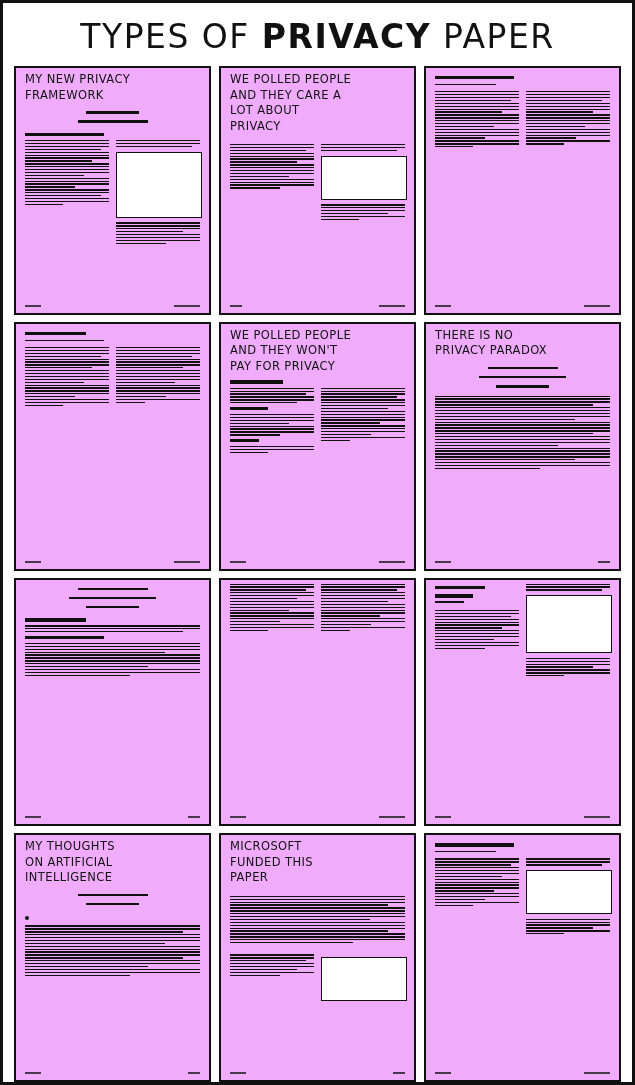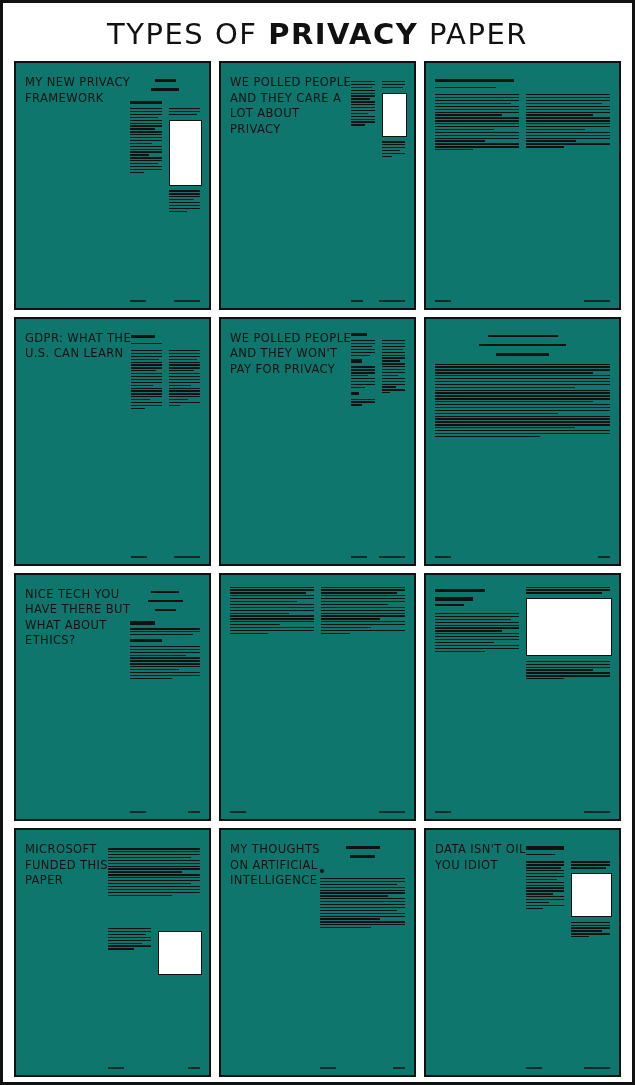--- a/index.html
+++ b/index.html
@@ -18,21 +18,21 @@
     width: 635px;
     height: 1085px;
     box-sizing: border-box;
     border: 3px solid #111111;
     background: #ffffff;
     overflow: hidden;
   }
   .title {
     text-align: center;
     font-family: "DejaVu Sans", sans-serif;
-    font-size: 29px;
+    font-size: 33px;
     letter-spacing: 1.5px;
     padding-top: 14px;
     padding-bottom: 6px;
     text-transform: uppercase;
     white-space: nowrap;
   }
   .title .strong {
     font-weight: bold;
   }
   .grid {
@@ -40,26 +40,26 @@
     grid-template-columns: repeat(3, 1fr);
     grid-template-rows: repeat(4, 1fr);
     gap: 7px 8px;
     padding: 4px 11px 10px 11px;
     box-sizing: border-box;
     height: 1030px;
   }
   .paper {
     position: relative;
     border: 2px solid #111111;
-    background: #0f766e;
+    background: #f0abfc;
     box-sizing: border-box;
-    padding: 12px 9px 6px 9px;
+    padding: 4px 9px 6px 9px;
     overflow: hidden;
     display: flex;
-    flex-direction: row;
+    flex-direction: column;
   }
   .ptitle {
     font-size: 11.5px;
     line-height: 15.5px;
     letter-spacing: 0.4px;
     text-transform: uppercase;
     margin-bottom: 4px;
     white-space: pre-line;
   }
   .body {
@@ -316,22 +316,20 @@
           </div>
         </div>
         <div class="footer">
           <div class="scribble sc1"></div>
           <div class="scribble sc2"></div>
         </div>
       </div>
     </div>
 
     <div class="paper">
-      <div class="ptitle">GDPR: What the
-U.S. can learn</div>
       <div class="body">
         <div class="hdrblock left">
           <div class="bold s35"></div>
           <div class="line s45"></div>
         </div>
         <div class="cols">
           <div class="col">
             <div class="line"></div>
               <div class="line"></div>
               <div class="line"></div>
@@ -435,20 +433,22 @@
           </div>
         </div>
         <div class="footer">
           <div class="scribble sc1"></div>
           <div class="scribble sc2"></div>
         </div>
       </div>
     </div>
 
     <div class="paper">
+      <div class="ptitle">There is no
+privacy paradox</div>
       <div class="body">
         <div class="hdrblock">
           <div class="centerline cl40"></div>
           <div class="centerline cl50"></div>
           <div class="centerline cl30"></div>
         </div>
         <div class="col">
           <div class="line"></div>
             <div class="line"></div>
             <div class="line"></div>
@@ -477,24 +477,20 @@
             <div class="line s60"></div>
         </div>
         <div class="footer">
           <div class="scribble sc1"></div>
           <div class="scribble sc3"></div>
         </div>
       </div>
     </div>
 
     <div class="paper">
-      <div class="ptitle">Nice tech you
-have there but
-what about
-ethics?</div>
       <div class="body">
         <div class="hdrblock">
           <div class="centerline cl40"></div>
           <div class="centerline cl50"></div>
           <div class="centerline cl30"></div>
         </div>
         <div class="col">
           <div class="bold s35"></div>
           <div class="line"></div>
             <div class="line"></div>
@@ -607,20 +603,57 @@
           </div>
         </div>
         <div class="footer">
           <div class="scribble sc1"></div>
           <div class="scribble sc2"></div>
         </div>
       </div>
     </div>
 
     <div class="paper">
+      <div class="ptitle">My thoughts
+on artificial
+intelligence</div>
+      <div class="body">
+        <div class="hdrblock">
+          <div class="centerline cl40"></div>
+          <div class="centerline cl30"></div>
+        </div>
+        <div class="bullet"></div>
+        <div class="col">
+          <div class="line"></div>
+            <div class="line"></div>
+            <div class="line s90"></div>
+          <div class="line"></div>
+            <div class="line"></div>
+            <div class="line"></div>
+            <div class="line s80"></div>
+          <div class="line"></div>
+            <div class="line"></div>
+            <div class="line"></div>
+            <div class="line"></div>
+          <div class="line s90"></div>
+            <div class="line"></div>
+            <div class="line"></div>
+            <div class="line s70"></div>
+          <div class="line"></div>
+            <div class="line"></div>
+            <div class="line s60"></div>
+        </div>
+        <div class="footer">
+          <div class="scribble sc1"></div>
+          <div class="scribble sc3"></div>
+        </div>
+      </div>
+    </div>
+
+    <div class="paper">
       <div class="ptitle">Microsoft
 funded this
 paper</div>
       <div class="body">
         <div class="gap"></div>
         <div class="col">
           <div class="line"></div>
             <div class="line"></div>
             <div class="line"></div>
             <div class="line s90"></div>
@@ -654,59 +687,20 @@
           </div>
         </div>
         <div class="footer">
           <div class="scribble sc1"></div>
           <div class="scribble sc3"></div>
         </div>
       </div>
     </div>
 
     <div class="paper">
-      <div class="ptitle">My thoughts
-on artificial
-intelligence</div>
-      <div class="body">
-        <div class="hdrblock">
-          <div class="centerline cl40"></div>
-          <div class="centerline cl30"></div>
-        </div>
-        <div class="bullet"></div>
-        <div class="col">
-          <div class="line"></div>
-            <div class="line"></div>
-            <div class="line s90"></div>
-          <div class="line"></div>
-            <div class="line"></div>
-            <div class="line"></div>
-            <div class="line s80"></div>
-          <div class="line"></div>
-            <div class="line"></div>
-            <div class="line"></div>
-            <div class="line"></div>
-          <div class="line s90"></div>
-            <div class="line"></div>
-            <div class="line"></div>
-            <div class="line s70"></div>
-          <div class="line"></div>
-            <div class="line"></div>
-            <div class="line s60"></div>
-        </div>
-        <div class="footer">
-          <div class="scribble sc1"></div>
-          <div class="scribble sc3"></div>
-        </div>
-      </div>
-    </div>
-
-    <div class="paper">
-      <div class="ptitle">Data isn't oil
-you idiot</div>
       <div class="body">
         <div class="hdrblock left">
           <div class="bold s45"></div>
           <div class="line s35"></div>
         </div>
         <div class="cols">
           <div class="col">
             <div class="line"></div>
               <div class="line"></div>
               <div class="line s90"></div>

